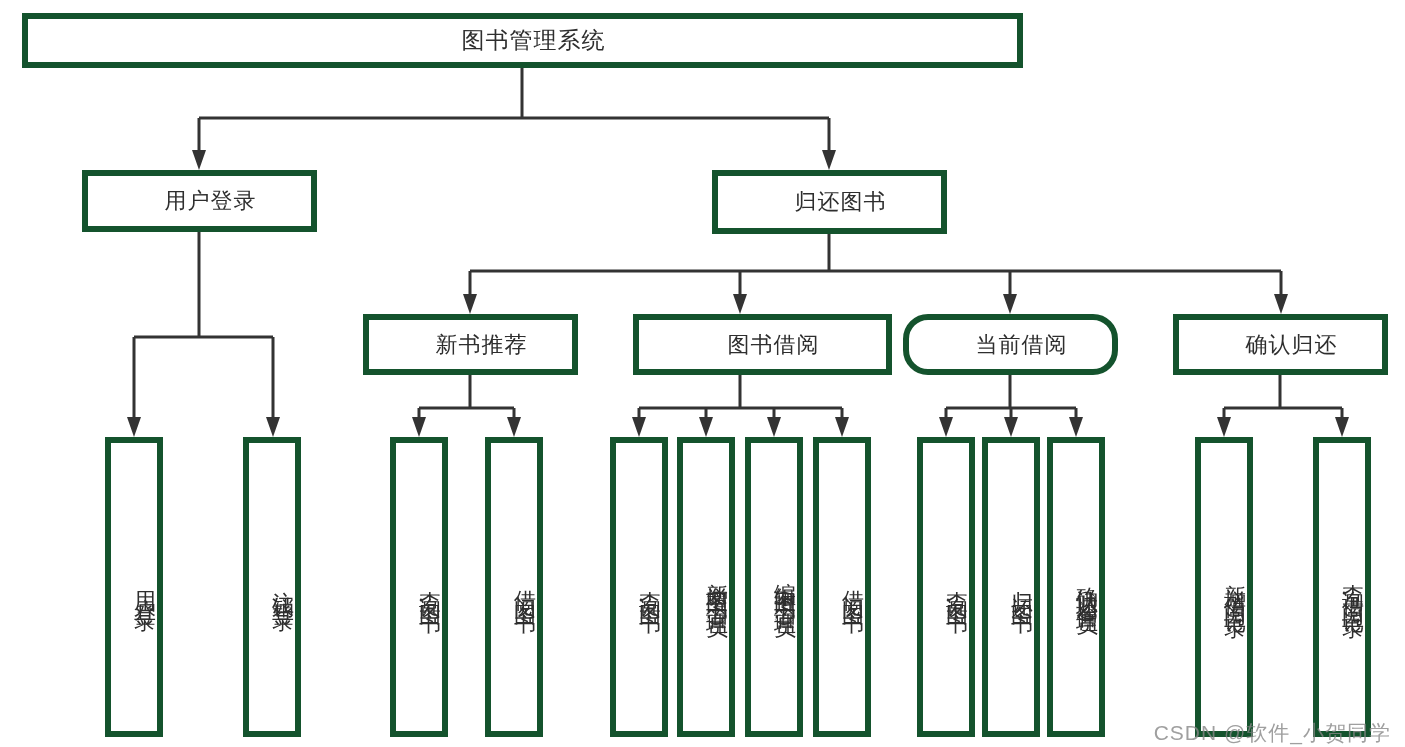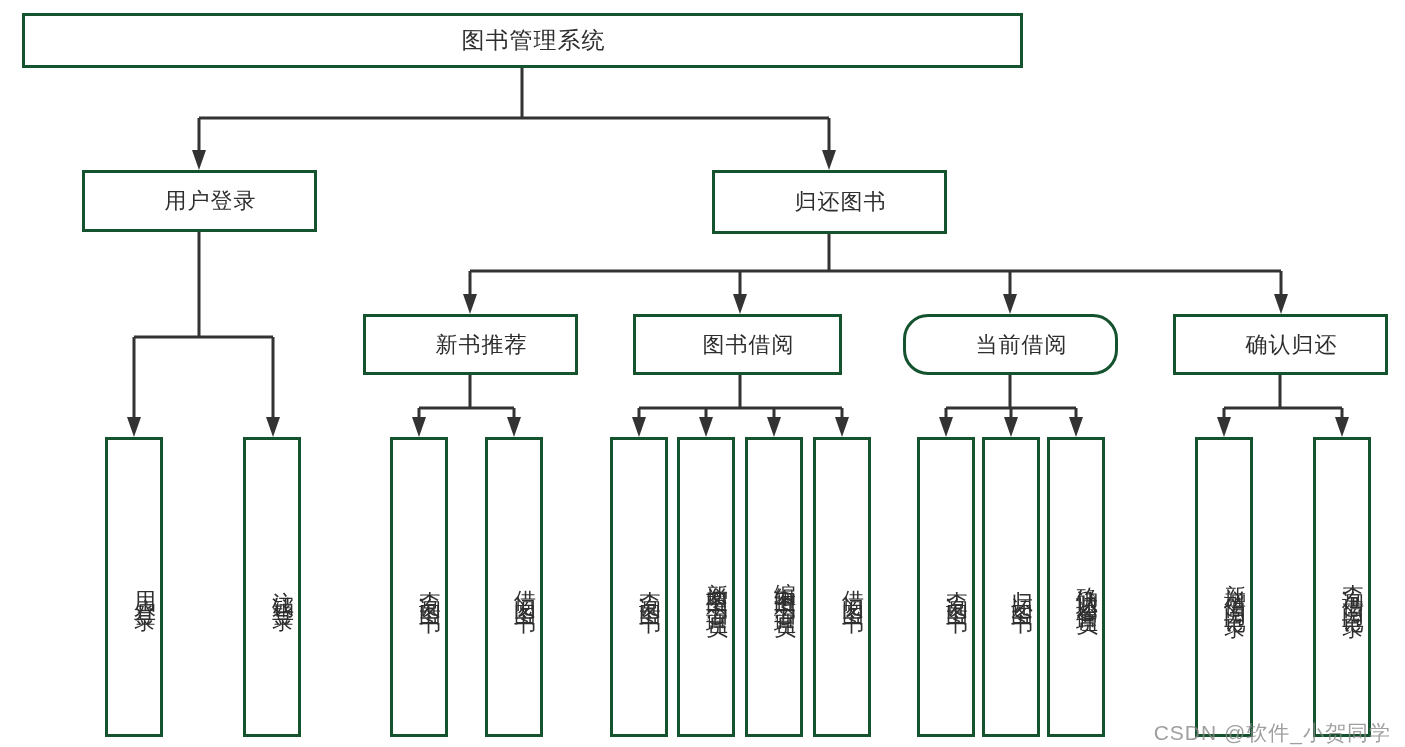--- a/index.html
+++ b/index.html
@@ -23,21 +23,21 @@
     fill: none;
   }
   #connector-svg polygon.arrow {
     fill: #333333;
     stroke: none;
   }
   .node {
     position: absolute;
     box-sizing: border-box;
     background: #ffffff;
-    border: 3px solid #14532d;
+    border: 6px solid #14532d;
     color: #2e2e2e;
     display: flex;
     align-items: center;
     justify-content: center;
     z-index: 2;
     padding-left: 22px;
   }
   .hnode {
     font-size: 22px;
     letter-spacing: 1px;
@@ -48,21 +48,21 @@
     font-size: 22px;
     letter-spacing: 7px;
     top: 437px;
     width: 58px;
     height: 300px;
   }
   #n-root          { left: 22px;   top: 13px;  width: 1001px; height: 55px; font-size: 23px; }
   #n-user-login    { left: 82px;   top: 170px; width: 235px;  height: 62px; }
   #n-book-mgmt     { left: 712px;  top: 170px; width: 235px;  height: 64px; }
   #n-new-book-rec  { left: 363px;  top: 314px; width: 215px;  height: 61px; }
-  #n-book-borrow   { left: 633px;  top: 314px; width: 209px;  height: 61px; }
+  #n-book-borrow   { left: 633px;  top: 314px; width: 259px;  height: 61px; }
   #n-current-borrow{ left: 903px;  top: 314px; width: 215px;  height: 61px; border-radius: 25px; }
   #n-borrow-record { left: 1173px; top: 314px; width: 215px;  height: 61px; }
   #l-a1 { left: 105px;  }
   #l-a2 { left: 243px;  }
   #l-b1 { left: 390px;  }
   #l-b2 { left: 485px;  }
   #l-c1 { left: 610px;  }
   #l-c2 { left: 677px;  letter-spacing: 5px; }
   #l-c3 { left: 745px;  letter-spacing: 5px; }
   #l-c4 { left: 813px;  }

